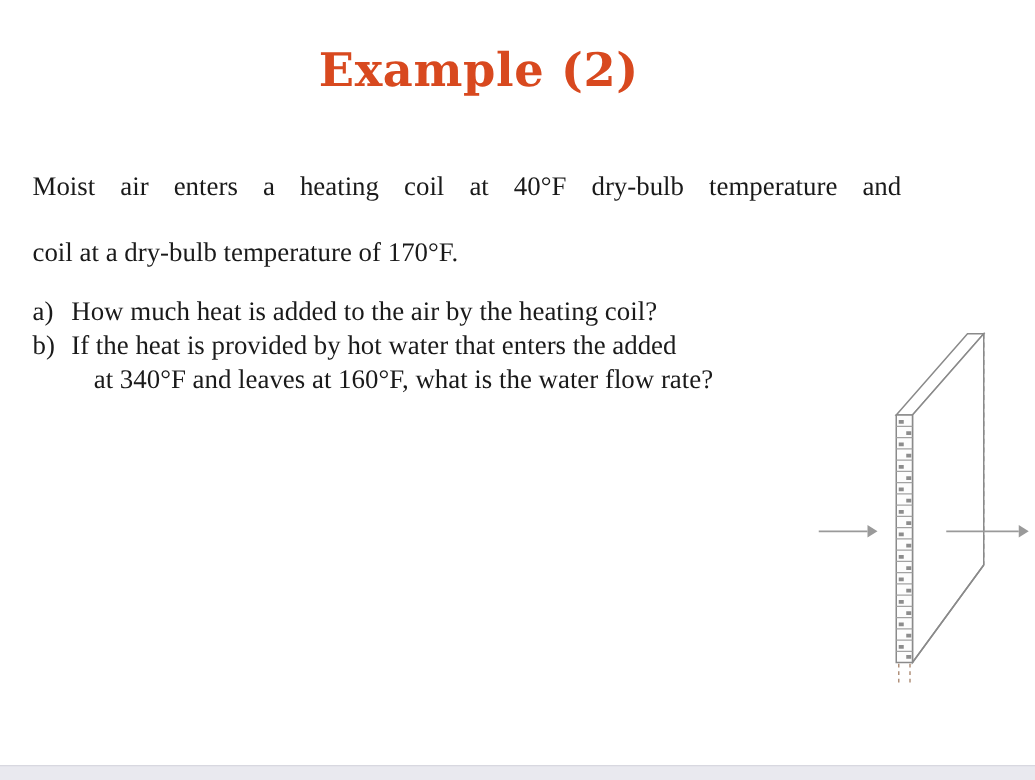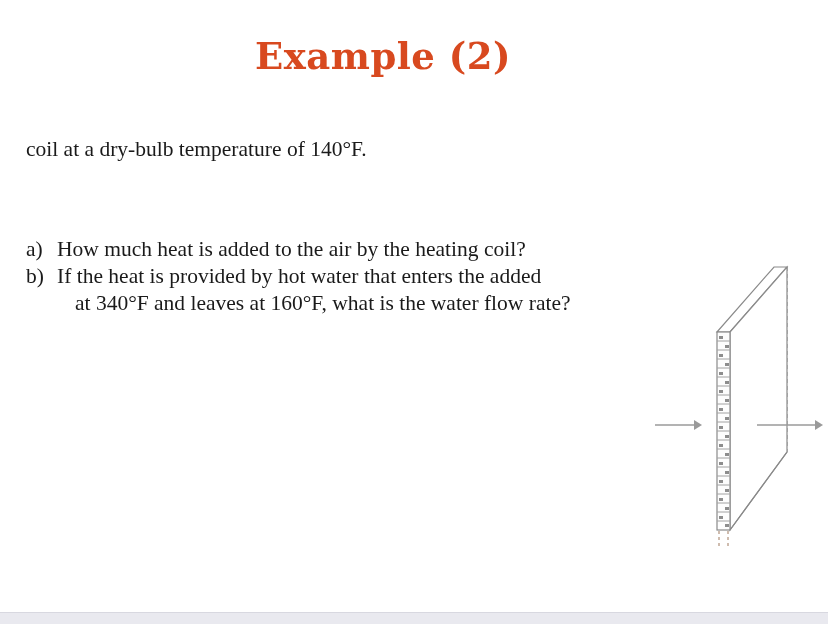--- a/index.html
+++ b/index.html
@@ -111,21 +111,22 @@
   }
 </style>
 </head>
 <body>
 
 <div id="slide">
 
   <div id="slide-title">Example (2)</div>
 
   <div id="intro-paragraph">
-    <span class="ln">coil at a dry-bulb temperature of 140°F.</span>
+    <span class="ln just">Moist air enters a heating coil at 40°F dry-bulb temperature and</span>
+    <span class="ln">coil at a dry-bulb temperature of 170°F.</span>
   </div>
 
   <div id="question-list">
 
     <div class="q-item">
       <span class="q-marker">a)</span>
       <span class="q-text">
         <span>How much heat is added to the air by the heating coil?</span>
       </span>
     </div>

